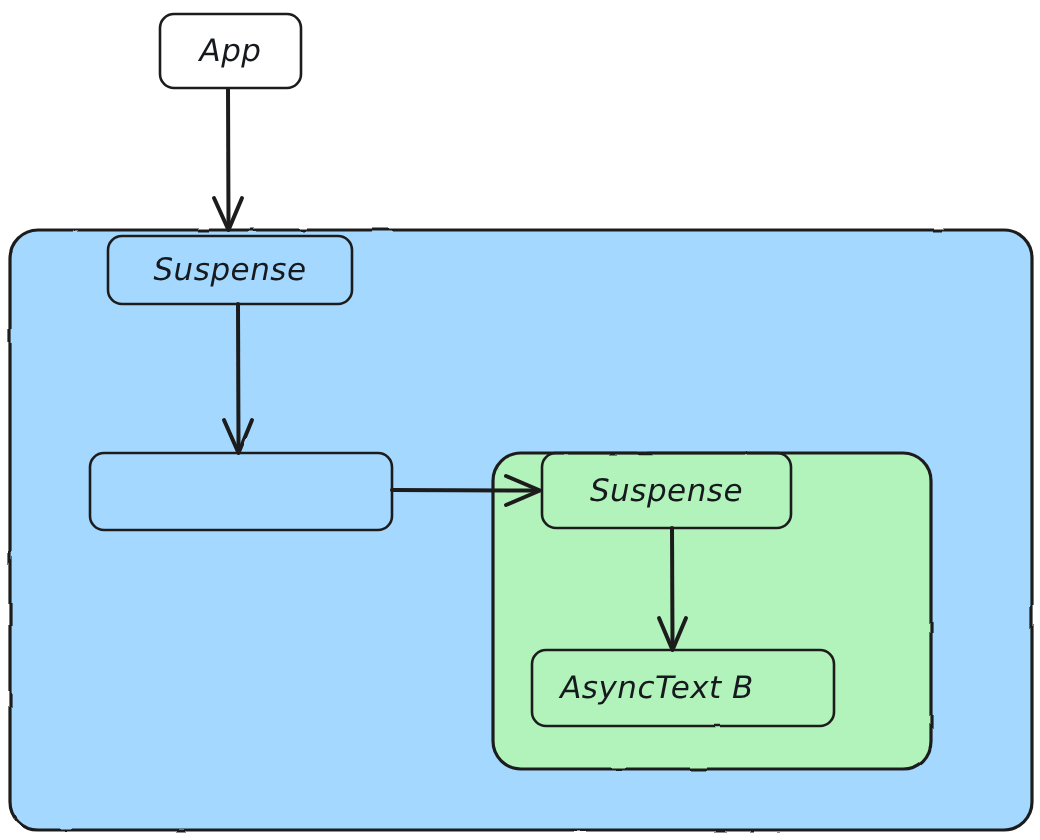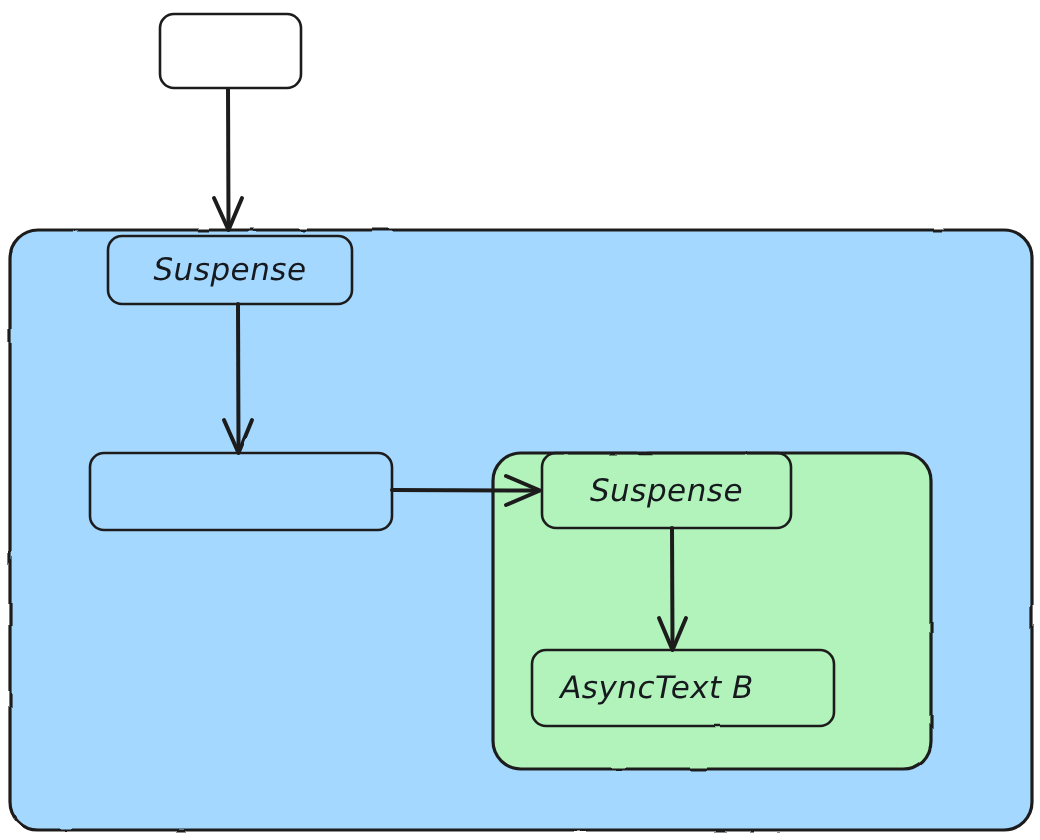--- a/index.html
+++ b/index.html
@@ -97,20 +97,21 @@
       <rect x="108" y="236" width="244" height="68" rx="14" ry="14" fill="none" stroke="#1e1e1e" stroke-width="2.6" stroke-linejoin="round" filter="url(#rough-soft)"></rect>
 
       <rect x="90" y="453" width="302" height="77" rx="14" ry="14" fill="none" stroke="#1e1e1e" stroke-width="2.6" stroke-linejoin="round" filter="url(#rough-soft)"></rect>
 
       <rect x="542" y="453" width="249" height="75" rx="14" ry="14" fill="none" stroke="#1e1e1e" stroke-width="2.6" stroke-linejoin="round" filter="url(#rough-soft)"></rect>
 
       <rect x="532" y="650" width="302" height="76" rx="14" ry="14" fill="none" stroke="#1e1e1e" stroke-width="2.6" stroke-linejoin="round" filter="url(#rough-soft)"></rect>
     </g>
   </svg>
 
+  <div class="node-label" style="left:160px; top:14px; width:141px; height:74px;">App</div>
 
   <div class="node-label" style="left:108px; top:236px; width:244px; height:68px;">Suspense</div>
 
 
   <div class="node-label" style="left:542px; top:453px; width:249px; height:75px;">Suspense</div>
 
   <div class="node-label" style="left:532px; top:650px; width:250px; height:76px;">AsyncText B</div>
 
 </div>
 

